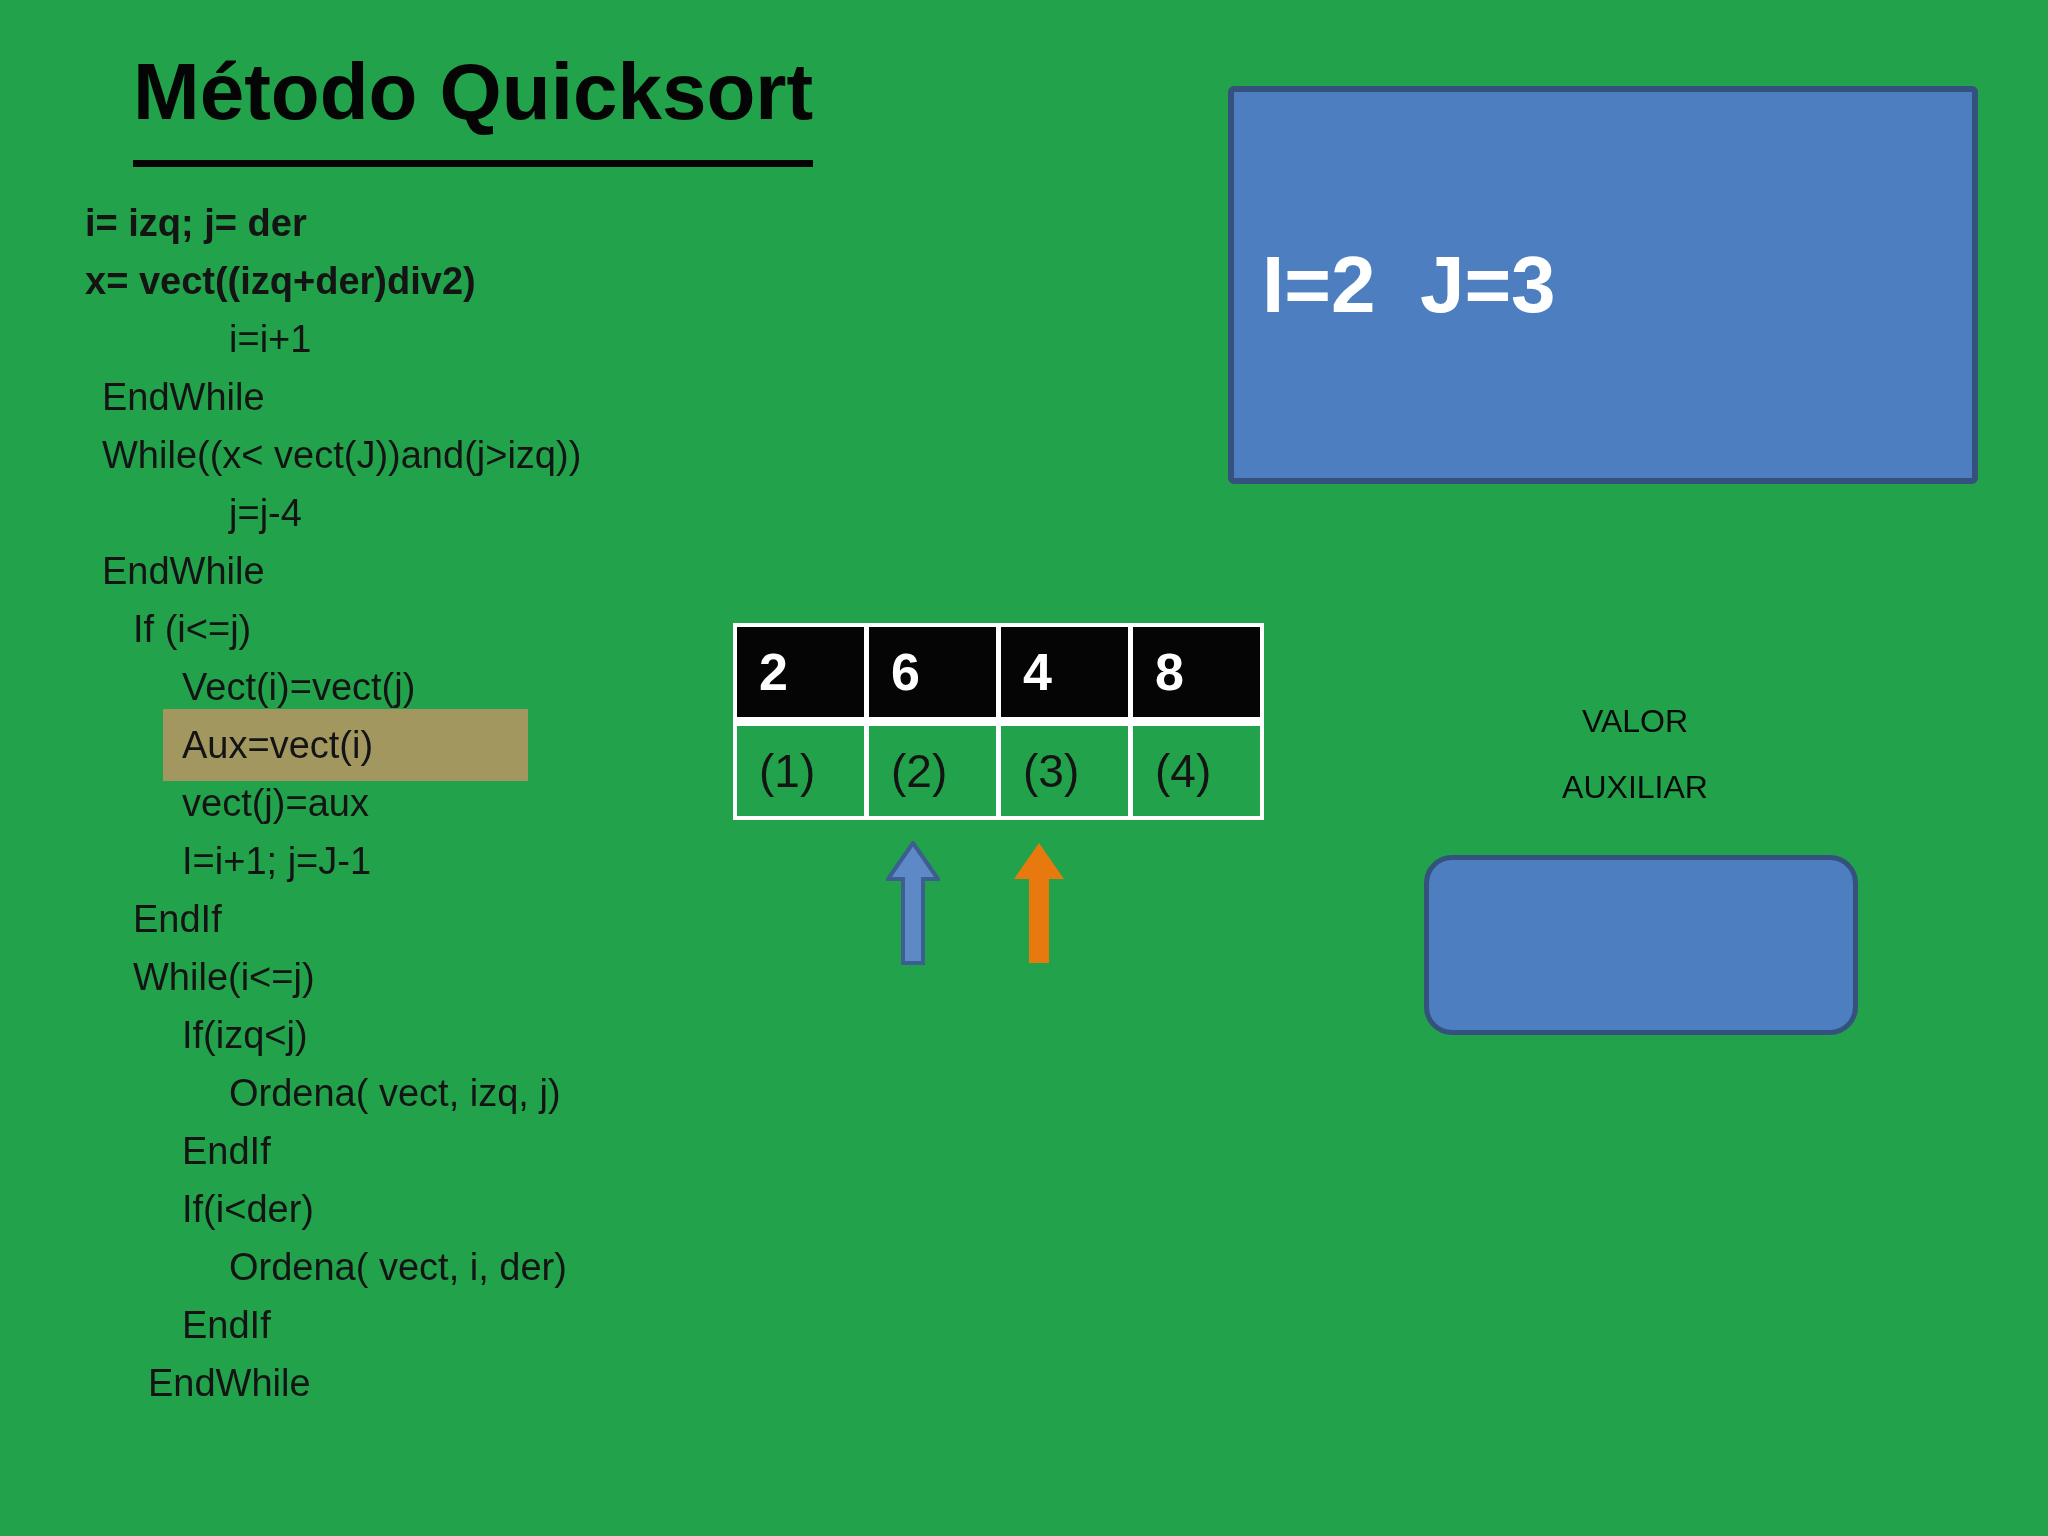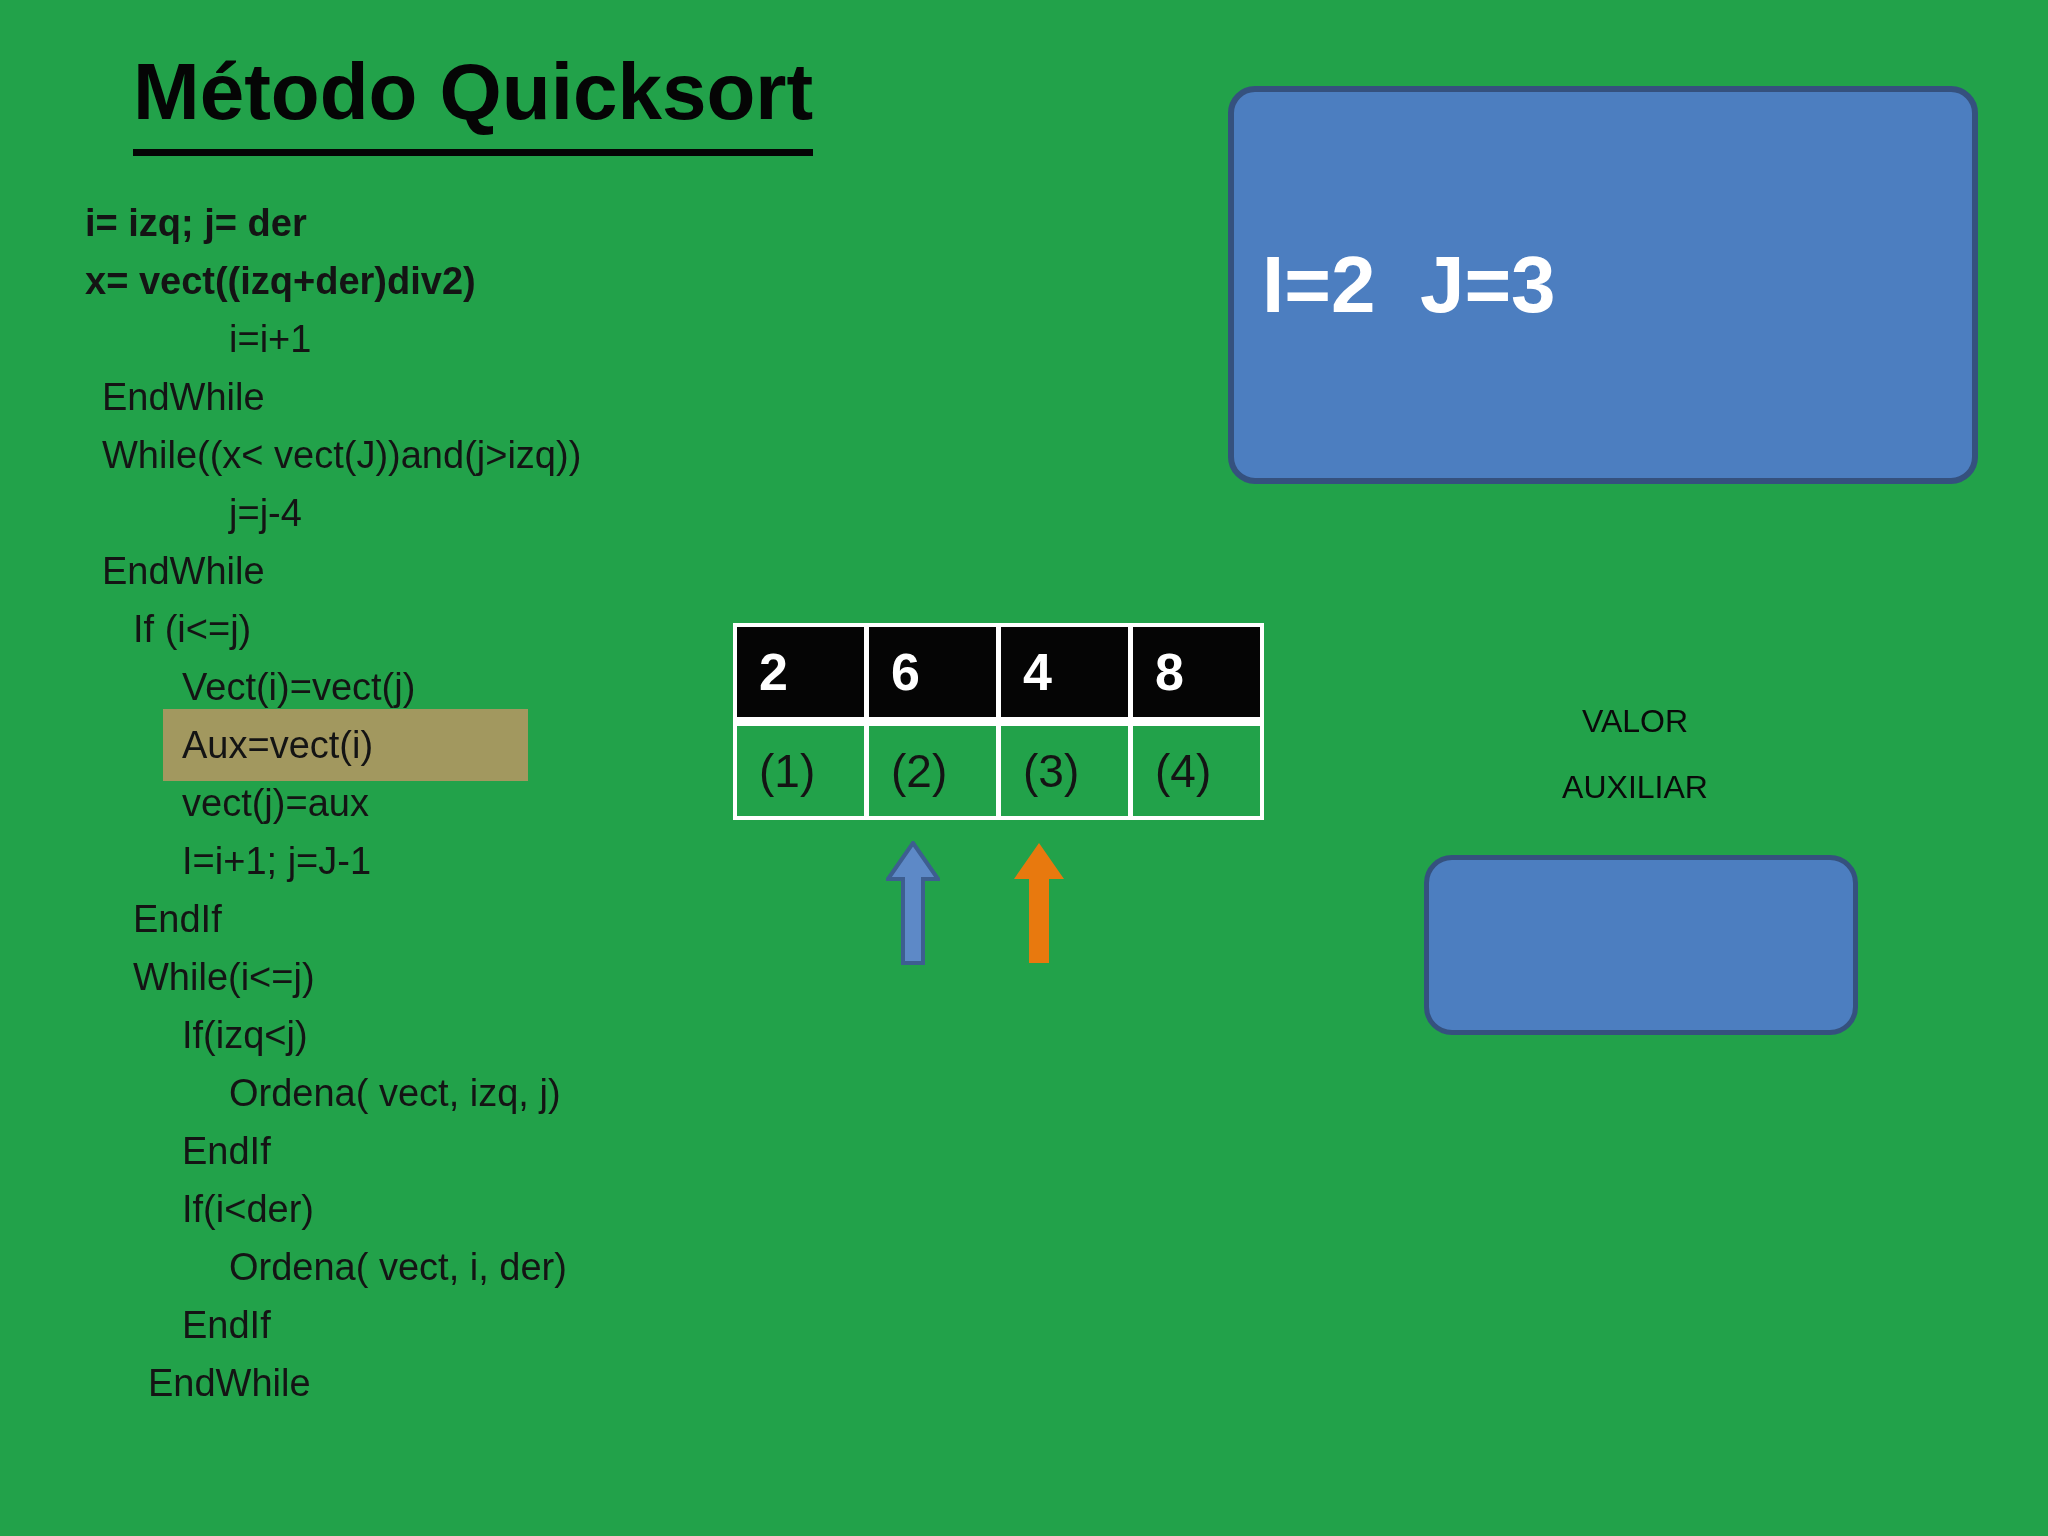--- a/index.html
+++ b/index.html
@@ -6,21 +6,21 @@
   .slide{
     position:relative;width:2048px;height:1536px;overflow:hidden;
     background:var(--background,#22a24a);
     font-family:"Liberation Sans","DejaVu Sans",sans-serif;
   }
 
   
   .title{
     position:absolute;left:133px;top:48px;
     font-size:80px;font-weight:700;color:#050505;
-    border-bottom:7px solid #050505;padding-bottom:13px;line-height:1.1;
+    border-bottom:7px solid #050505;padding-bottom:24px;line-height:1.1;
     white-space:nowrap;
   }
 
   
   .code{
     position:absolute;left:85px;top:194px;width:640px;
     font-size:38px;color:#141414;
   }
   .code-line{position:relative;line-height:58px;height:58px;white-space:pre;z-index:0;}
   .ind0{padding-left:0;font-weight:bold;}
@@ -31,21 +31,21 @@
   .ind5{padding-left:144px;}
   .hl::before{
     content:"";position:absolute;left:78px;width:365px;top:-7px;bottom:-7px;
     background:var(--highlight,#a2985f);z-index:-1;
   }
 
   
   .status-box{
     position:absolute;left:1228px;top:86px;width:750px;height:398px;
     box-sizing:border-box;border:6px solid var(--box-border,#35517e);
-    border-radius:27px;background:var(--box-fill,#4c7ec0);
+    border-radius:6px;background:var(--box-fill,#4c7ec0);
     display:flex;align-items:center;
   }
   .status-text{
     padding-left:28px;font-size:80px;font-weight:700;color:#ffffff;white-space:pre;
   }
 
   
   .vtable{
     position:absolute;left:733px;top:623px;width:523px;
     background:var(--table-grid,#ffffff);padding:4px;

